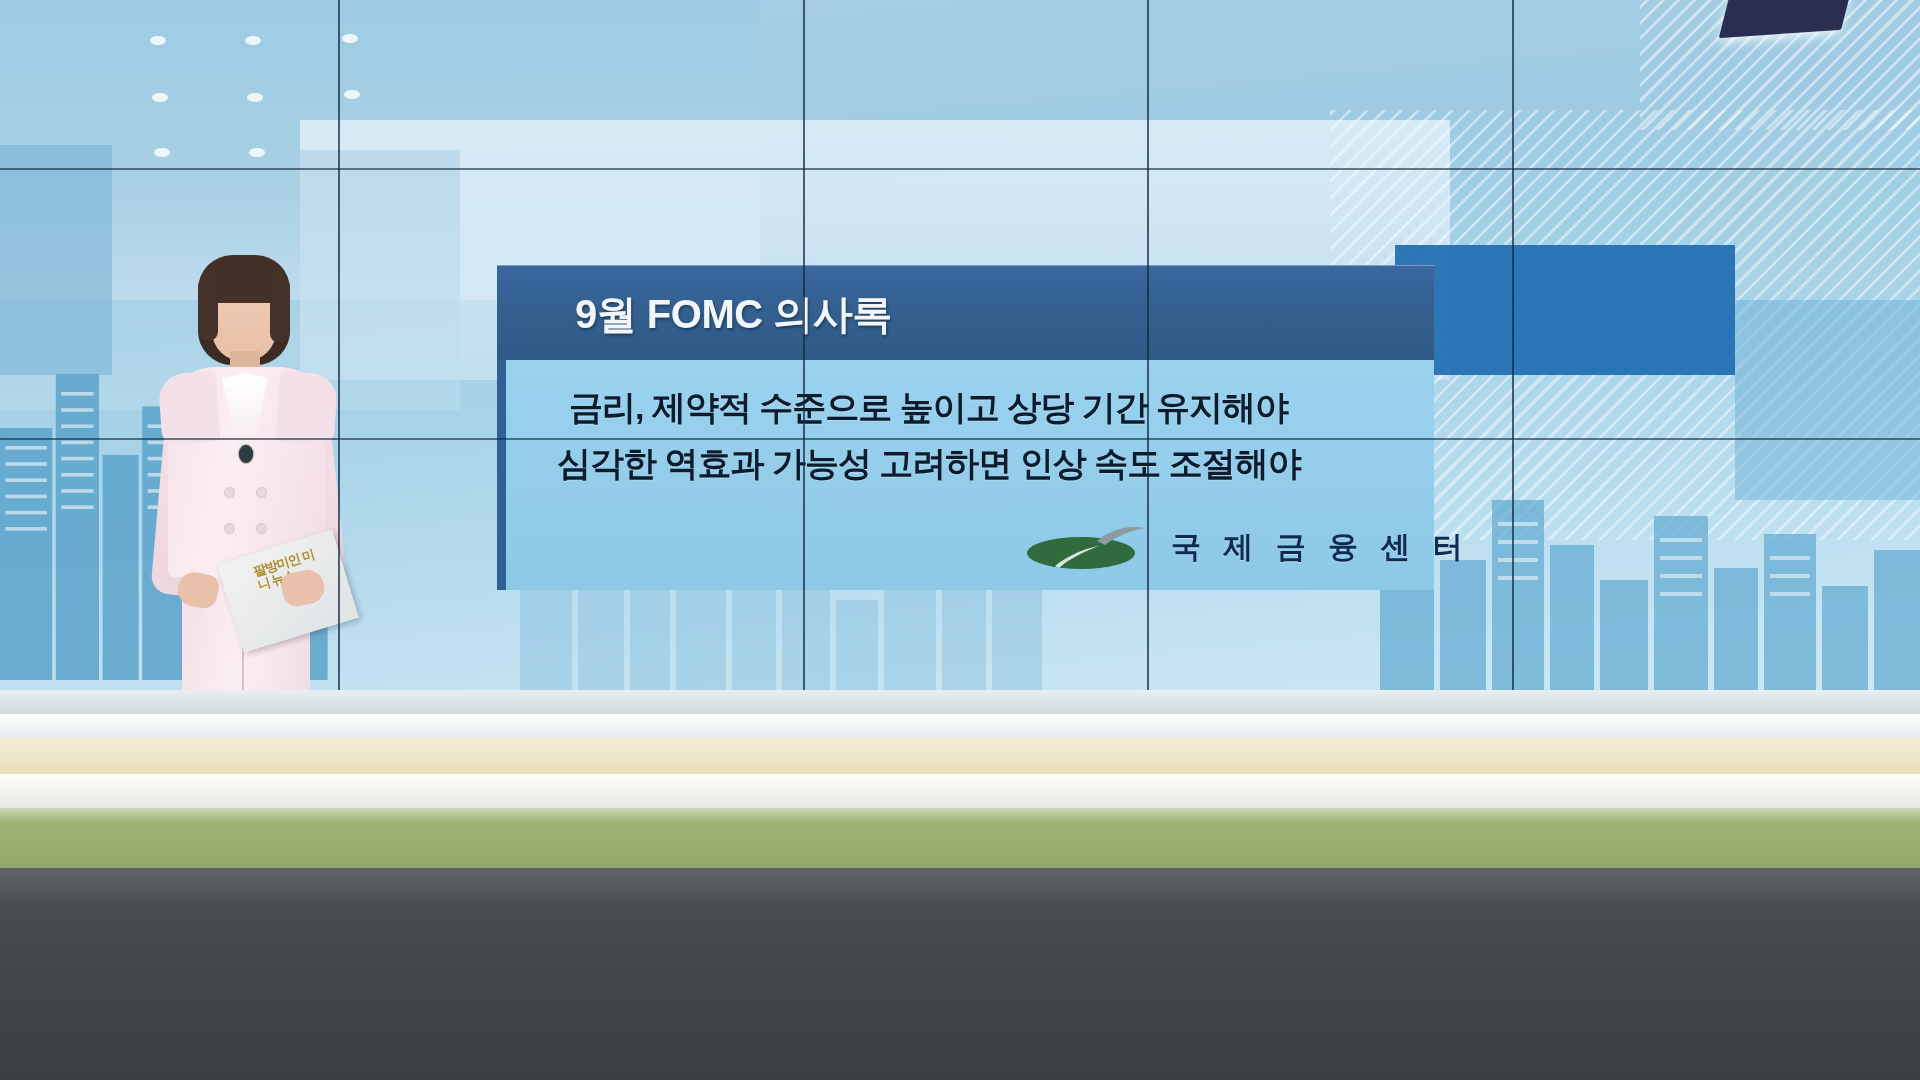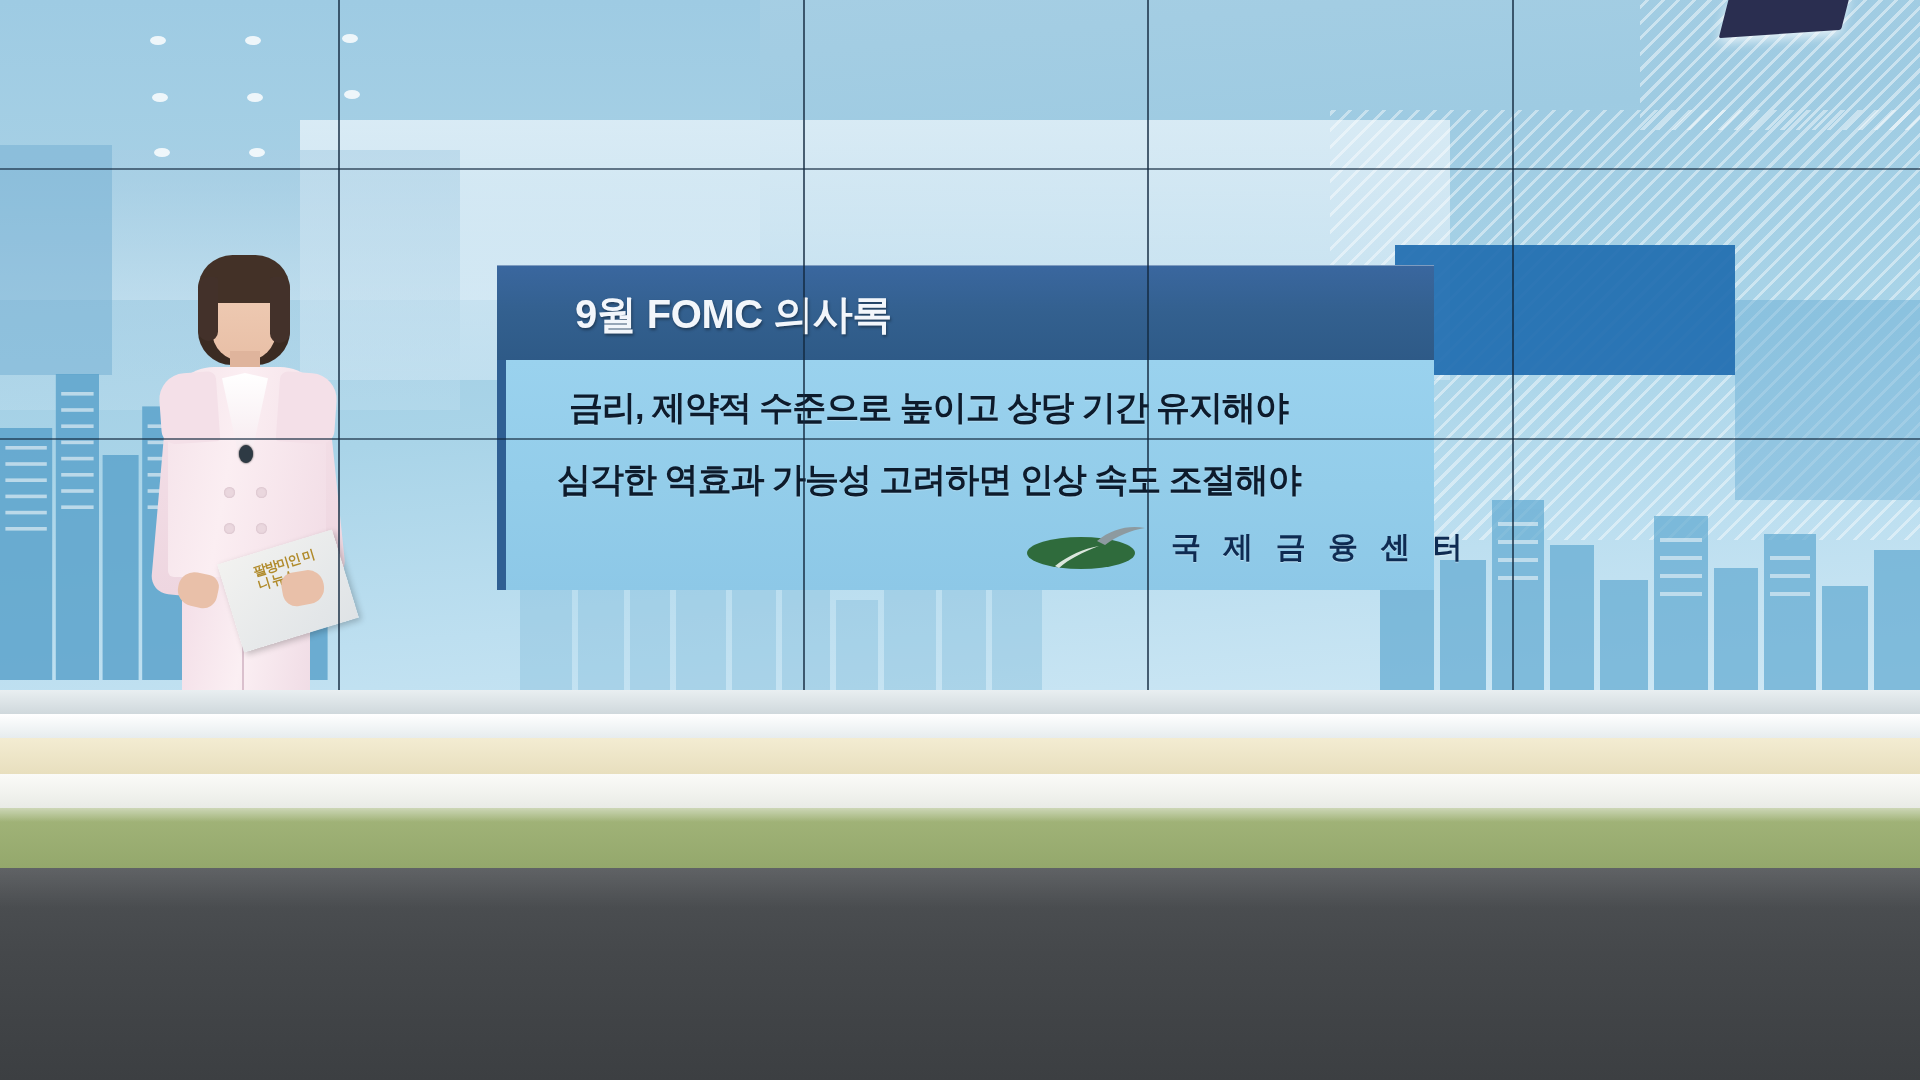--- a/index.html
+++ b/index.html
@@ -176,21 +176,21 @@
     background:#2f5f93;
   }
   .card-line{
     position:absolute;color:#0d1b2c;font-weight:800;white-space:nowrap;
     font-size:34px;letter-spacing:-1px;
     text-shadow:0 1px 1px rgba(255,255,255,.25);
     font-family:"Liberation Sans","DejaVu Sans",sans-serif;
     text-align:center;
   }
   .card-line.l1{left:72px;top:120px;}
-  .card-line.l2{left:60px;top:176px;margin-top:16px;}
+  .card-line.l2{left:60px;top:176px;}
 
   
   .logo-wrap{position:absolute;left:528px;top:250px;width:400px;height:60px;}
   .logo-leaf{position:absolute;left:0;top:10px;width:128px;height:46px;}
   .logo-text{position:absolute;left:146px;top:12px;
     font-size:30px;font-weight:700;color:#0e2b52;letter-spacing:7px;
     text-shadow:0 1px 1px rgba(255,255,255,.4);white-space:nowrap;}
 
   
   .overlay-seams{position:absolute;left:0;top:0;width:1920px;height:700px;

